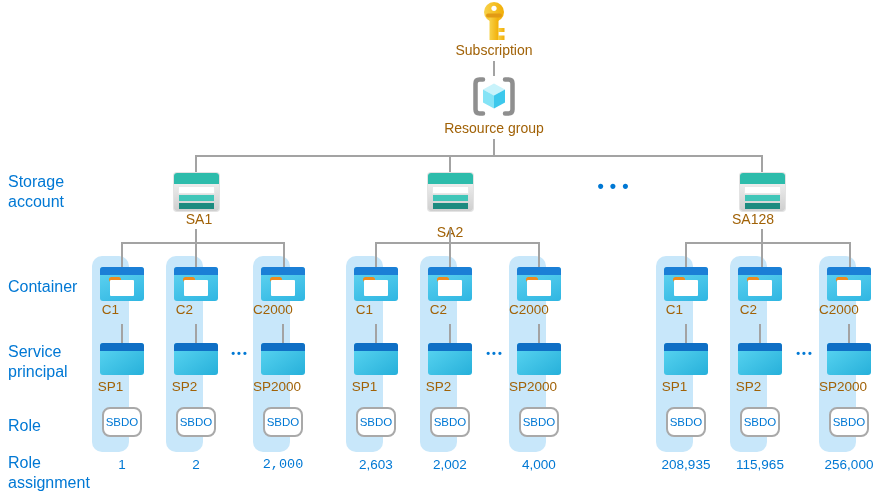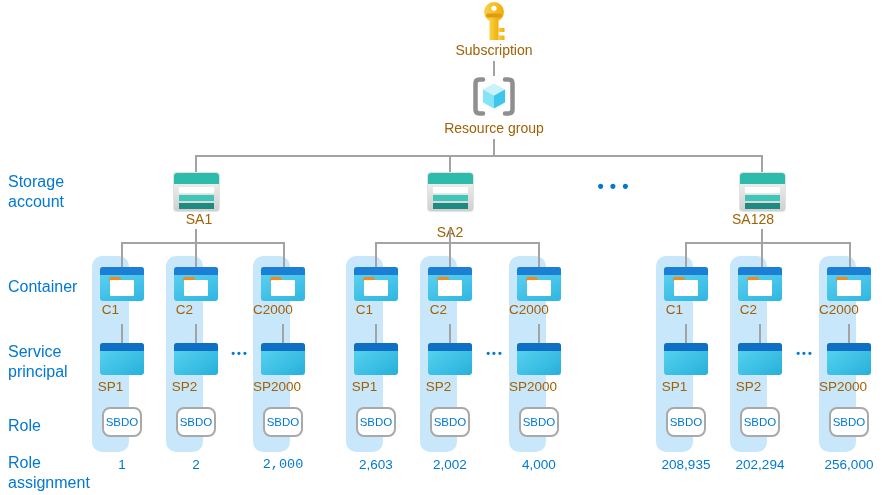--- a/index.html
+++ b/index.html
@@ -233,16 +233,16 @@
   </div>
   <div class="dots-sm" style="left:790px;">•••</div>
 
   <div class="assign" style="left:77px;">1</div>
   <div class="assign" style="left:151px;">2</div>
   <div class="assign" style="left:238px;font-family:Liberation Mono, monospace;">2,000</div>
   <div class="assign" style="left:331px;">2,603</div>
   <div class="assign" style="left:405px;">2,002</div>
   <div class="assign" style="left:494px;">4,000</div>
   <div class="assign" style="left:641px;">208,935</div>
-  <div class="assign" style="left:715px;">202,294</div>
+  <div class="assign" style="left:715px;">115,965</div>
   <div class="assign" style="left:804px;">256,000</div>
 
 </div>
 
 </body></html>

